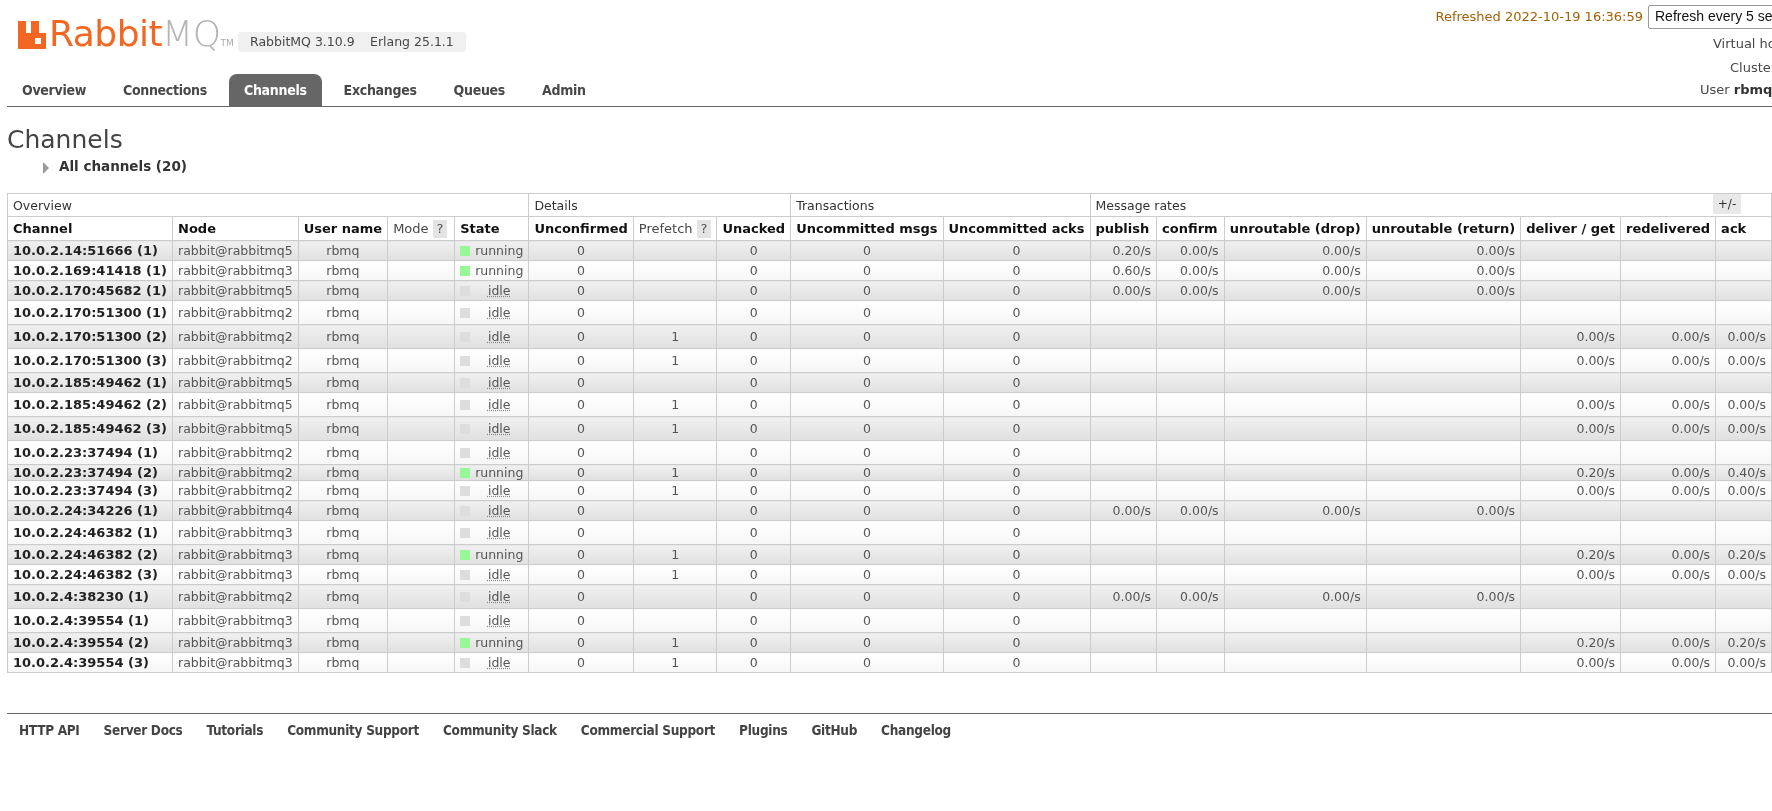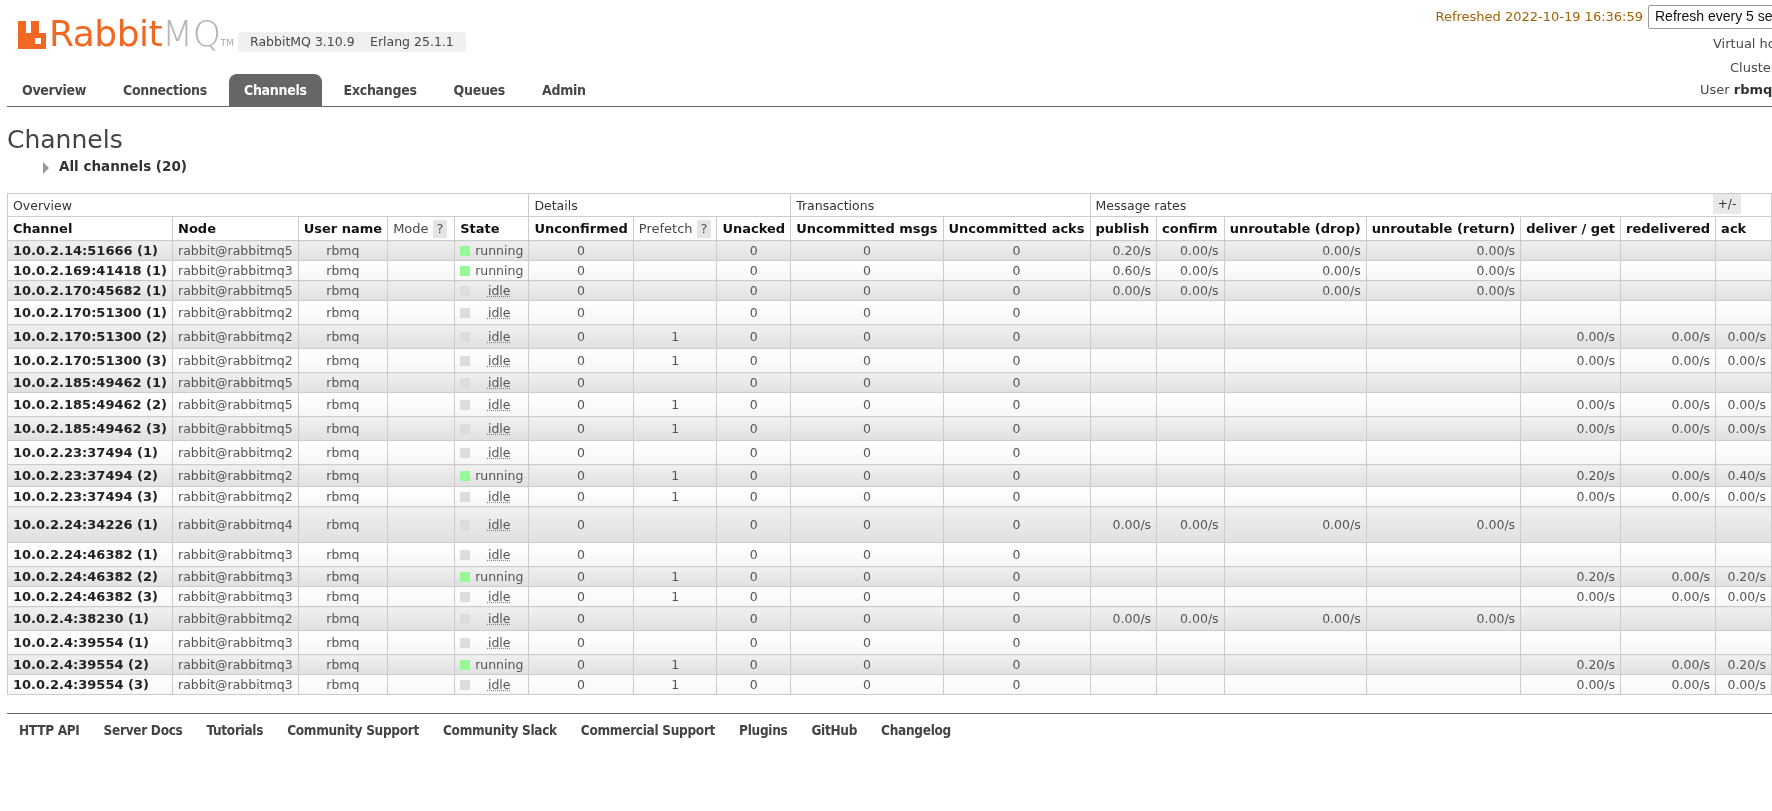--- a/index.html
+++ b/index.html
@@ -380,21 +380,21 @@
         <td class="c">0</td>
         <td class="c">0</td>
         <td class="r"></td>
         <td class="r"></td>
         <td class="r"></td>
         <td class="r"></td>
         <td class="r"></td>
         <td class="r"></td>
         <td class="r"></td>
       </tr>
-      <tr class="odd" style="height: 22px;">
+      <tr class="odd" style="height: 16px;">
         <td class="ch">10.0.2.23:37494 (2)</td>
         <td>rabbit@rabbitmq2</td>
         <td class="c">rbmq</td>
         <td></td>
         <td>
           <div class="state">
             <span class="dot running"></span>
             <span class="lbl running">running</span>
           </div>
         </td>
@@ -428,21 +428,21 @@
         <td class="c">0</td>
         <td class="c">0</td>
         <td class="r"></td>
         <td class="r"></td>
         <td class="r"></td>
         <td class="r"></td>
         <td class="r">0.00/s</td>
         <td class="r">0.00/s</td>
         <td class="r">0.00/s</td>
       </tr>
-      <tr class="odd" style="height: 36px;">
+      <tr class="odd" style="height: 20px;">
         <td class="ch">10.0.2.24:34226 (1)</td>
         <td>rabbit@rabbitmq4</td>
         <td class="c">rbmq</td>
         <td></td>
         <td>
           <div class="state">
             <span class="dot idle"></span>
             <span class="lbl idle">idle</span>
           </div>
         </td>

